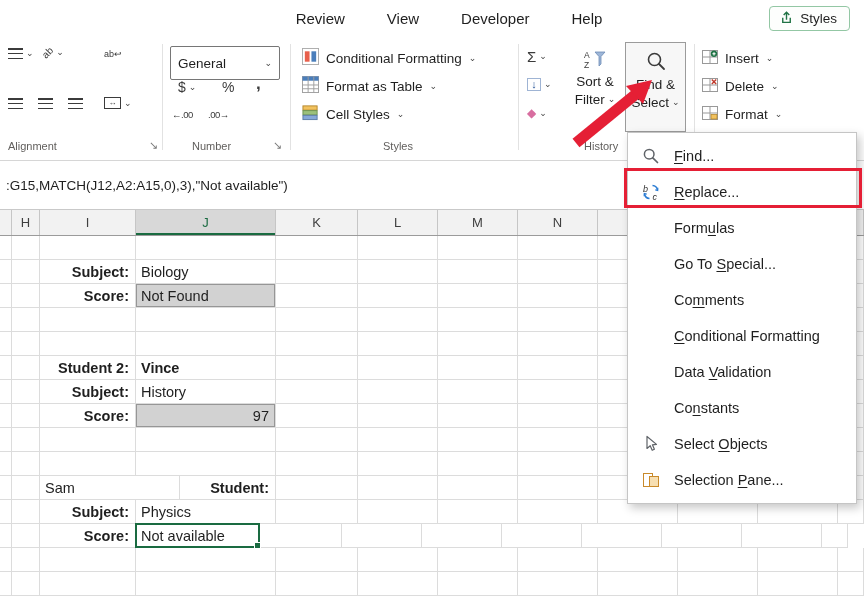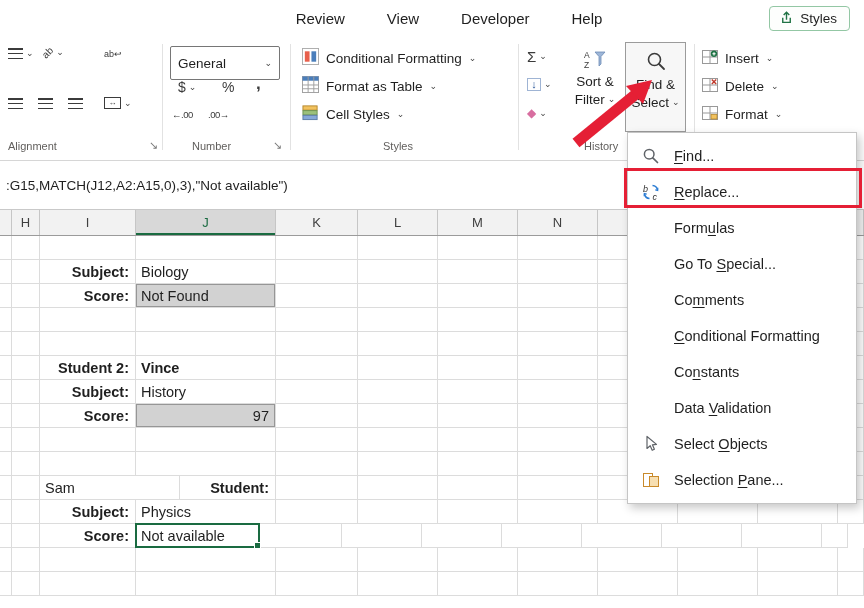--- a/index.html
+++ b/index.html
@@ -550,25 +550,25 @@
       <div class="menu-item">
         <span class="mi-icon"></span>
         <span class="mi-label">Co<u>m</u>ments</span>
       </div>
       <div class="menu-item">
         <span class="mi-icon"></span>
         <span class="mi-label"><u>C</u>onditional Formatting</span>
       </div>
       <div class="menu-item">
         <span class="mi-icon"></span>
+        <span class="mi-label">Data <u>V</u>alidation</span>
+      </div>
+      <div class="menu-item">
+        <span class="mi-icon"></span>
         <span class="mi-label">Co<u>n</u>stants</span>
-      </div>
-      <div class="menu-item">
-        <span class="mi-icon"></span>
-        <span class="mi-label">Data <u>V</u>alidation</span>
       </div>
       <div class="menu-item">
         <span class="mi-icon">
           <svg width="20" height="20" viewBox="0 0 20 20">
             <path d="M6 2.5v12l3.2-2.8 2 4.6 2.2-1-2-4.5 4.1-.4z" fill="#fff" stroke="#5f6368" stroke-width="1.2" stroke-linejoin="round"></path>
           </svg>
         </span>
         <span class="mi-label">Select <u>O</u>bjects</span>
       </div>
       <div class="menu-item">

